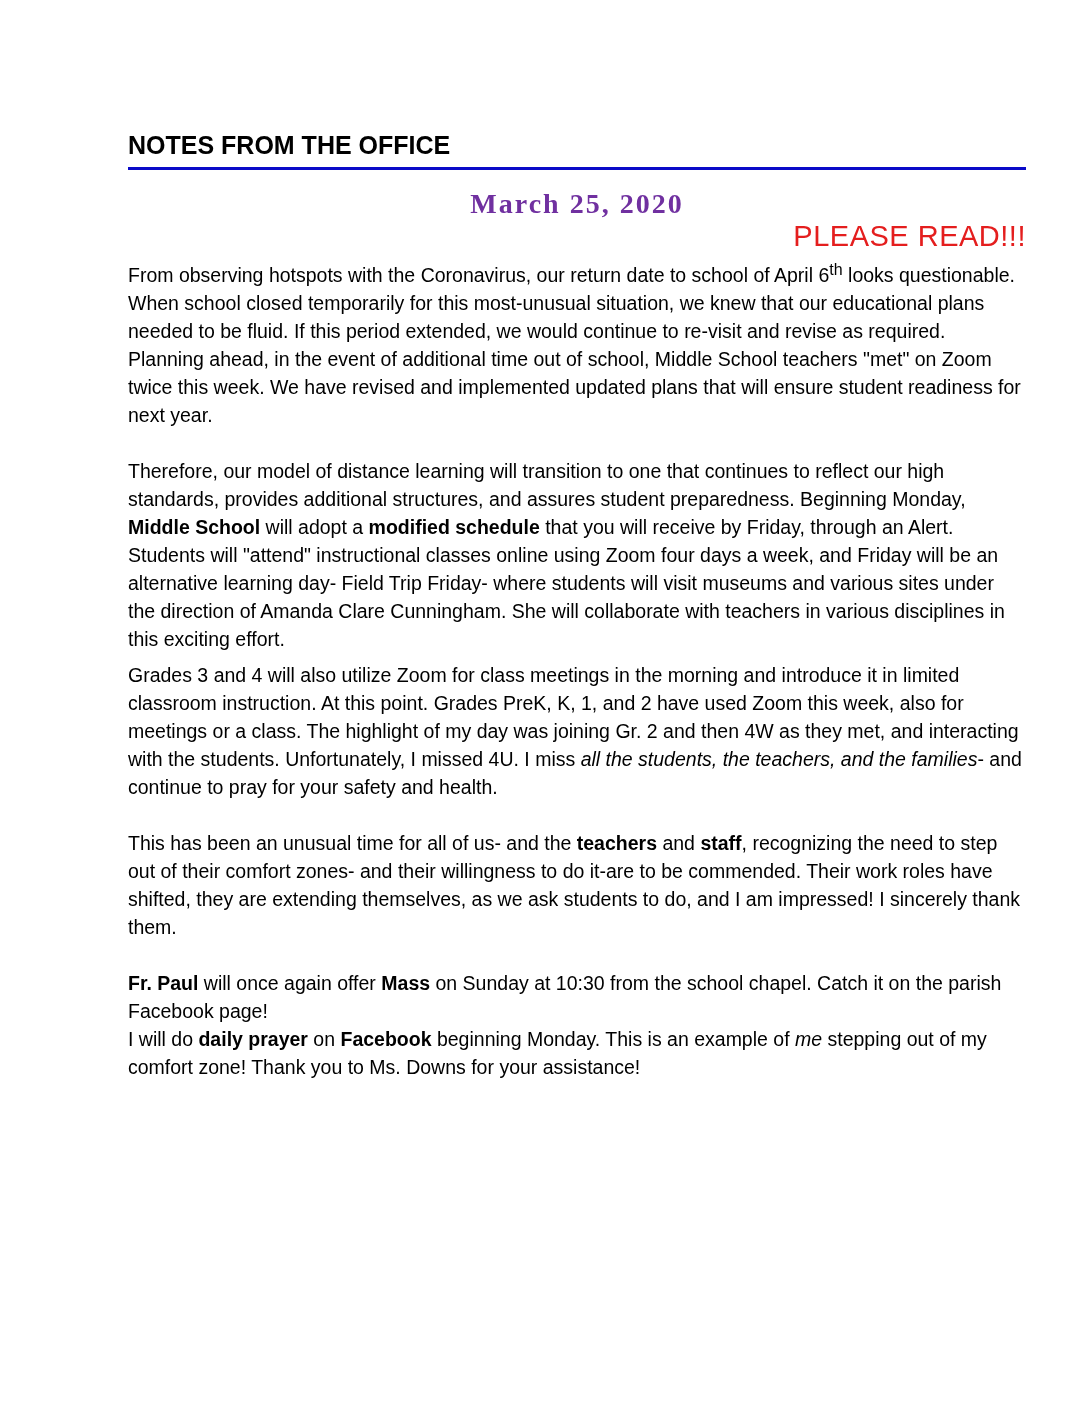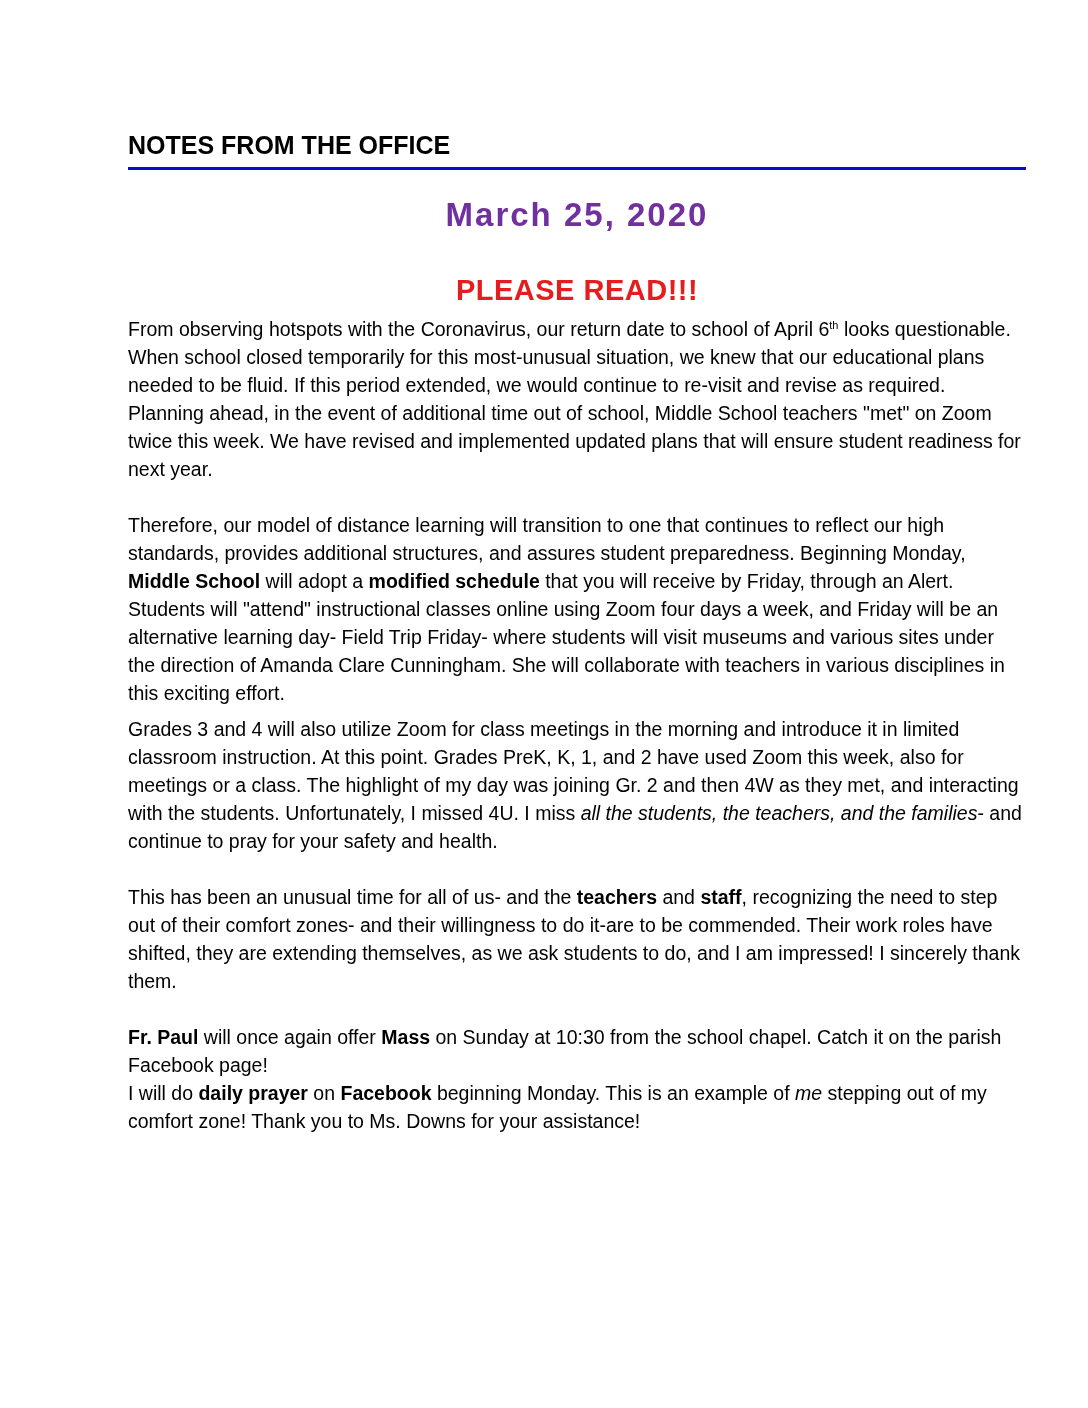--- a/index.html
+++ b/index.html
@@ -21,44 +21,43 @@
     line-height: 1.2;
   }
   .header-rule {
     height: 3px;
     width: 100%;
     margin-top: 7px;
     background: #0a0ac8;
   }
   .date-heading {
     text-align: center;
-    font-family: Liberation Sans, sans-serif;
+    font-family: Liberation Serif, serif;
     font-weight: bold;
-    font-size: 33px;
+    font-size: 28px;
     letter-spacing: 2px;
-    margin-top: 26px;
+    margin-top: 18px;
     color: #7030A0;
   }
   .notice-heading {
-    text-align: center;
+    text-align: right;
     font-size: 29px;
-    font-weight: bold;
+    font-weight: normal;
     letter-spacing: 0.5px;
-    margin-top: 40px;
     color: #e41e1e;
   }
   .doc-body {
     margin-top: 8px;
     font-size: 19.5px;
     line-height: 28px;
   }
   .para { margin: 0 0 28px 0; }
   .para.center { text-align: center; }
   .para.tight { margin-bottom: 8px; }
-  .para sup { font-size: 11px; vertical-align: super; line-height: 0; margin-top: 16px; }
+  .para sup { font-size: 16px; vertical-align: super; line-height: 0; margin-top: 16px; }
 </style>
 </head>
 <body>
 
 <div class="page">
   <h1 class="section-title">NOTES FROM THE OFFICE</h1>
   <div class="header-rule" style="background: rgb(10, 10, 200);"></div>
   <h2 class="date-heading" style="color: rgb(112, 48, 160);">March 25, 2020</h2>
   <h3 class="notice-heading" style="color: rgb(228, 30, 30);">PLEASE READ!!!</h3>
   <div class="doc-body" id="paragraphs" style="color: rgb(0, 0, 0);">

